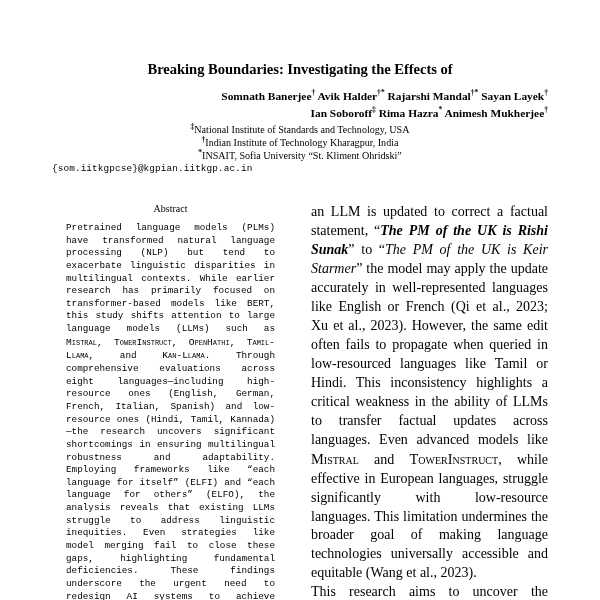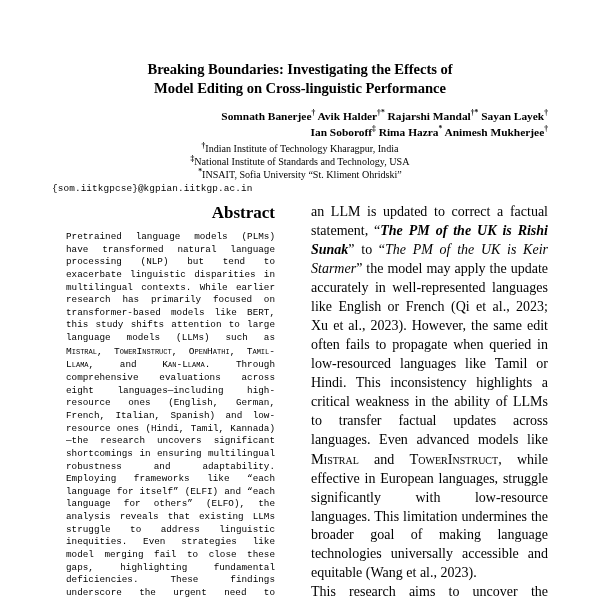--- a/index.html
+++ b/index.html
@@ -78,23 +78,23 @@
     gap: 22px;
     overflow: hidden;
   }
   .col {
     width: 237px;
     overflow: hidden;
   }
   .col-left { padding: 0 14px; width: 209px; }
 
   .abstract-head {
-    text-align: right;
-    font-weight: bold;
-    font-size: 17px;
+    text-align: center;
+    font-weight: normal;
+    font-size: 10px;
     margin: 0 0 8px 0;
   }
 
   p.body {
     margin: 0;
     text-align: justify;
     text-justify: inter-word;
     font-size: 9.55px;
     line-height: 1.355;
     hyphens: manual;
@@ -119,40 +119,39 @@
   .section-head .num { }
   .section-head .name { }
 </style>
 </head>
 <body>
 
 <div class="page">
 
   <h1 class="title">
     <span class="tline">Breaking Boundaries: Investigating the Effects of</span>
-    <span class="tline">Model Editing on Cross-linguistic Performance</span>
   </h1>
 
   <div class="authors">
     <span class="aline">
       <span>Somnath Banerjee</span><span class="sup">†</span>
       <span>Avik Halder</span><span class="sup">†*</span>
       <span>Rajarshi Mandal</span><span class="sup">†*</span>
       <span>Sayan Layek</span><span class="sup">†</span>
     </span>
     <span class="aline">
       <span>Ian Soboroff</span><span class="sup">‡</span>
       <span>Rima Hazra</span><span class="sup">*</span>
       <span>Animesh Mukherjee</span><span class="sup">†</span>
     </span>
   </div>
 
   <div class="affil">
+    <span class="fline"><span class="sup">‡</span><span>National Institute of Standards and Technology, USA</span></span>
     <span class="fline"><span class="sup">†</span><span>Indian Institute of Technology Kharagpur, India</span></span>
-    <span class="fline"><span class="sup">‡</span><span>National Institute of Standards and Technology, USA</span></span>
     <span class="fline"><span class="sup">*</span><span>INSAIT, Sofia University “St. Kliment Ohridski”</span></span>
   </div>
 
   <div class="email">{som.iitkgpcse}@kgpian.iitkgp.ac.in</div>
 
   <div class="columns">
 
     <div class="col col-left">
       <div class="abstract-head">Abstract</div>
       <p class="body"><span>Pretrained language models (PLMs) have transformed natural language processing (NLP) but tend to exacerbate linguistic disparities in multilingual contexts. While earlier research has primarily focused on transformer-based models like BERT, this study shifts attention to large language models (LLMs) such as </span><span class="sc">Mistral</span><span>, </span><span class="sc">TowerInstruct</span><span>, </span><span class="sc">OpenHathi</span><span>, </span><span class="sc">Tamil-Llama</span><span>, and </span><span class="sc">Kan-Llama</span><span>. Through comprehensive evaluations across eight languages—including high-resource ones (English, German, French, Italian, Spanish) and low-resource ones (Hindi, Tamil, Kannada)—the research uncovers significant shortcomings in ensuring multilingual robustness and adaptability. Employing frameworks like “each language for itself” (ELFI) and “each language for others” (ELFO), the analysis reveals that existing LLMs struggle to address linguistic inequities. Even strategies like model merging fail to close these gaps, highlighting fundamental deficiencies. These findings underscore the urgent need to redesign AI systems to achieve genuine linguistic inclusivity and balanced performance across diverse languages.</span></p>

